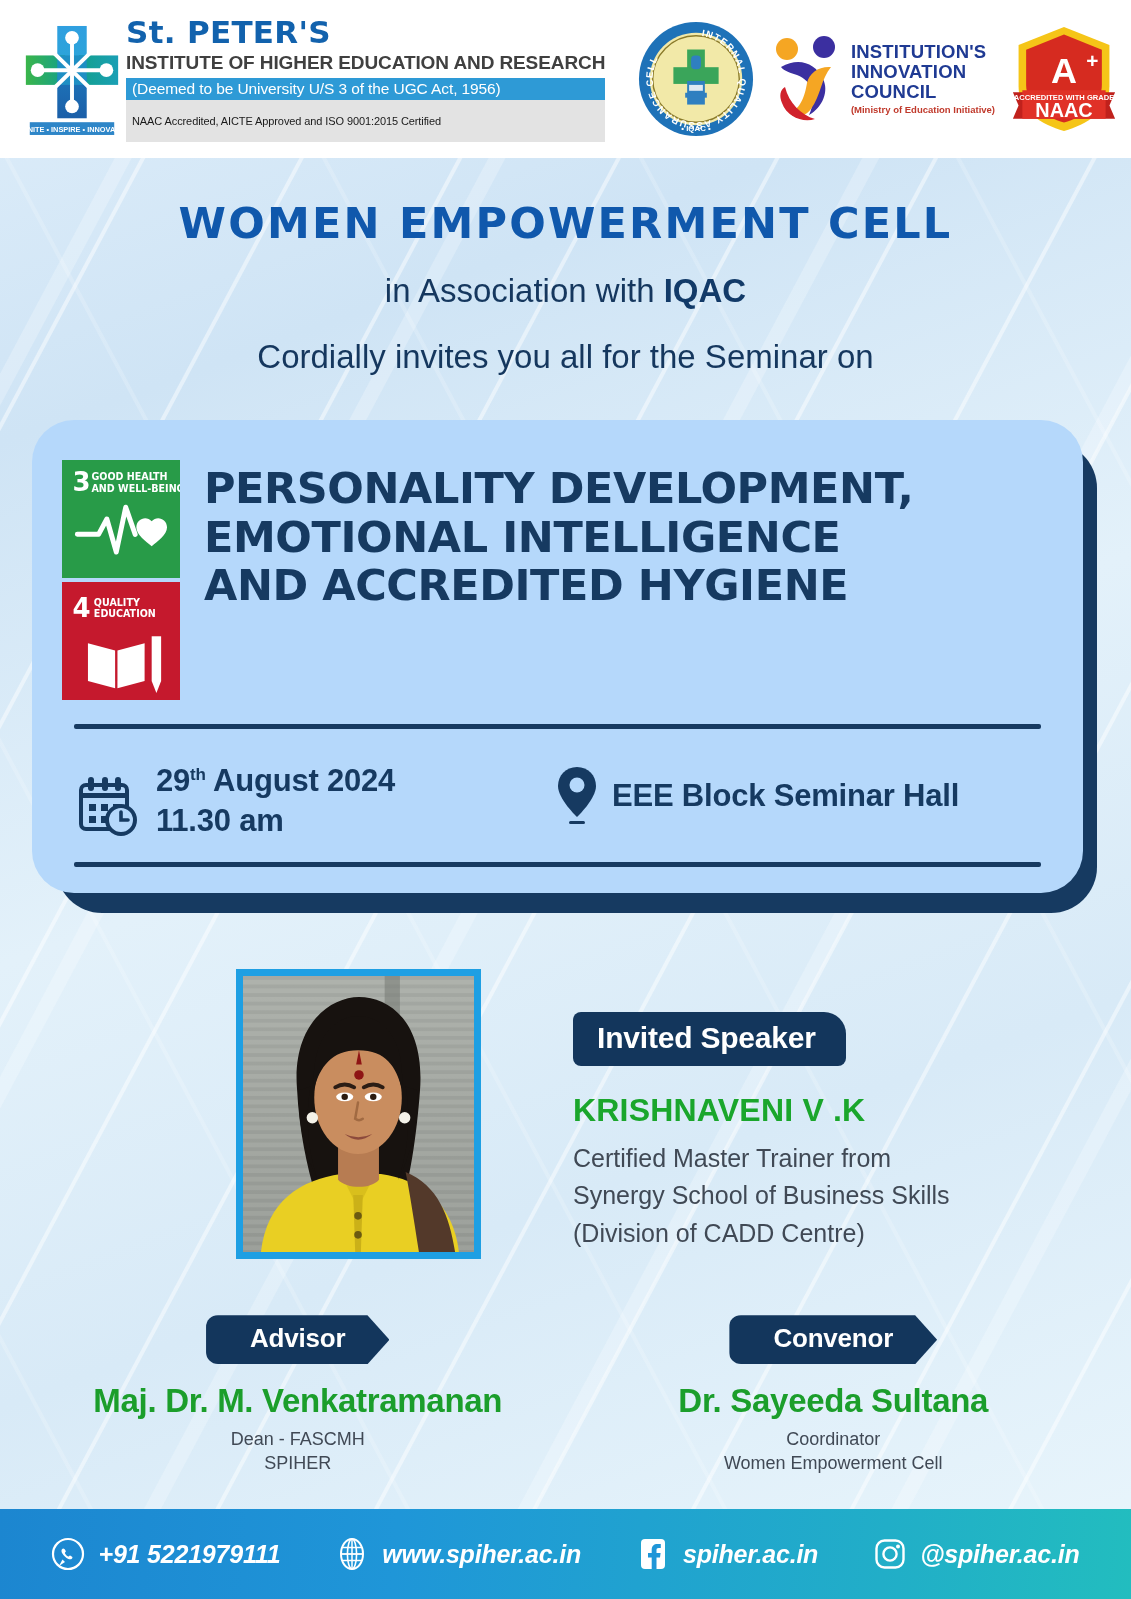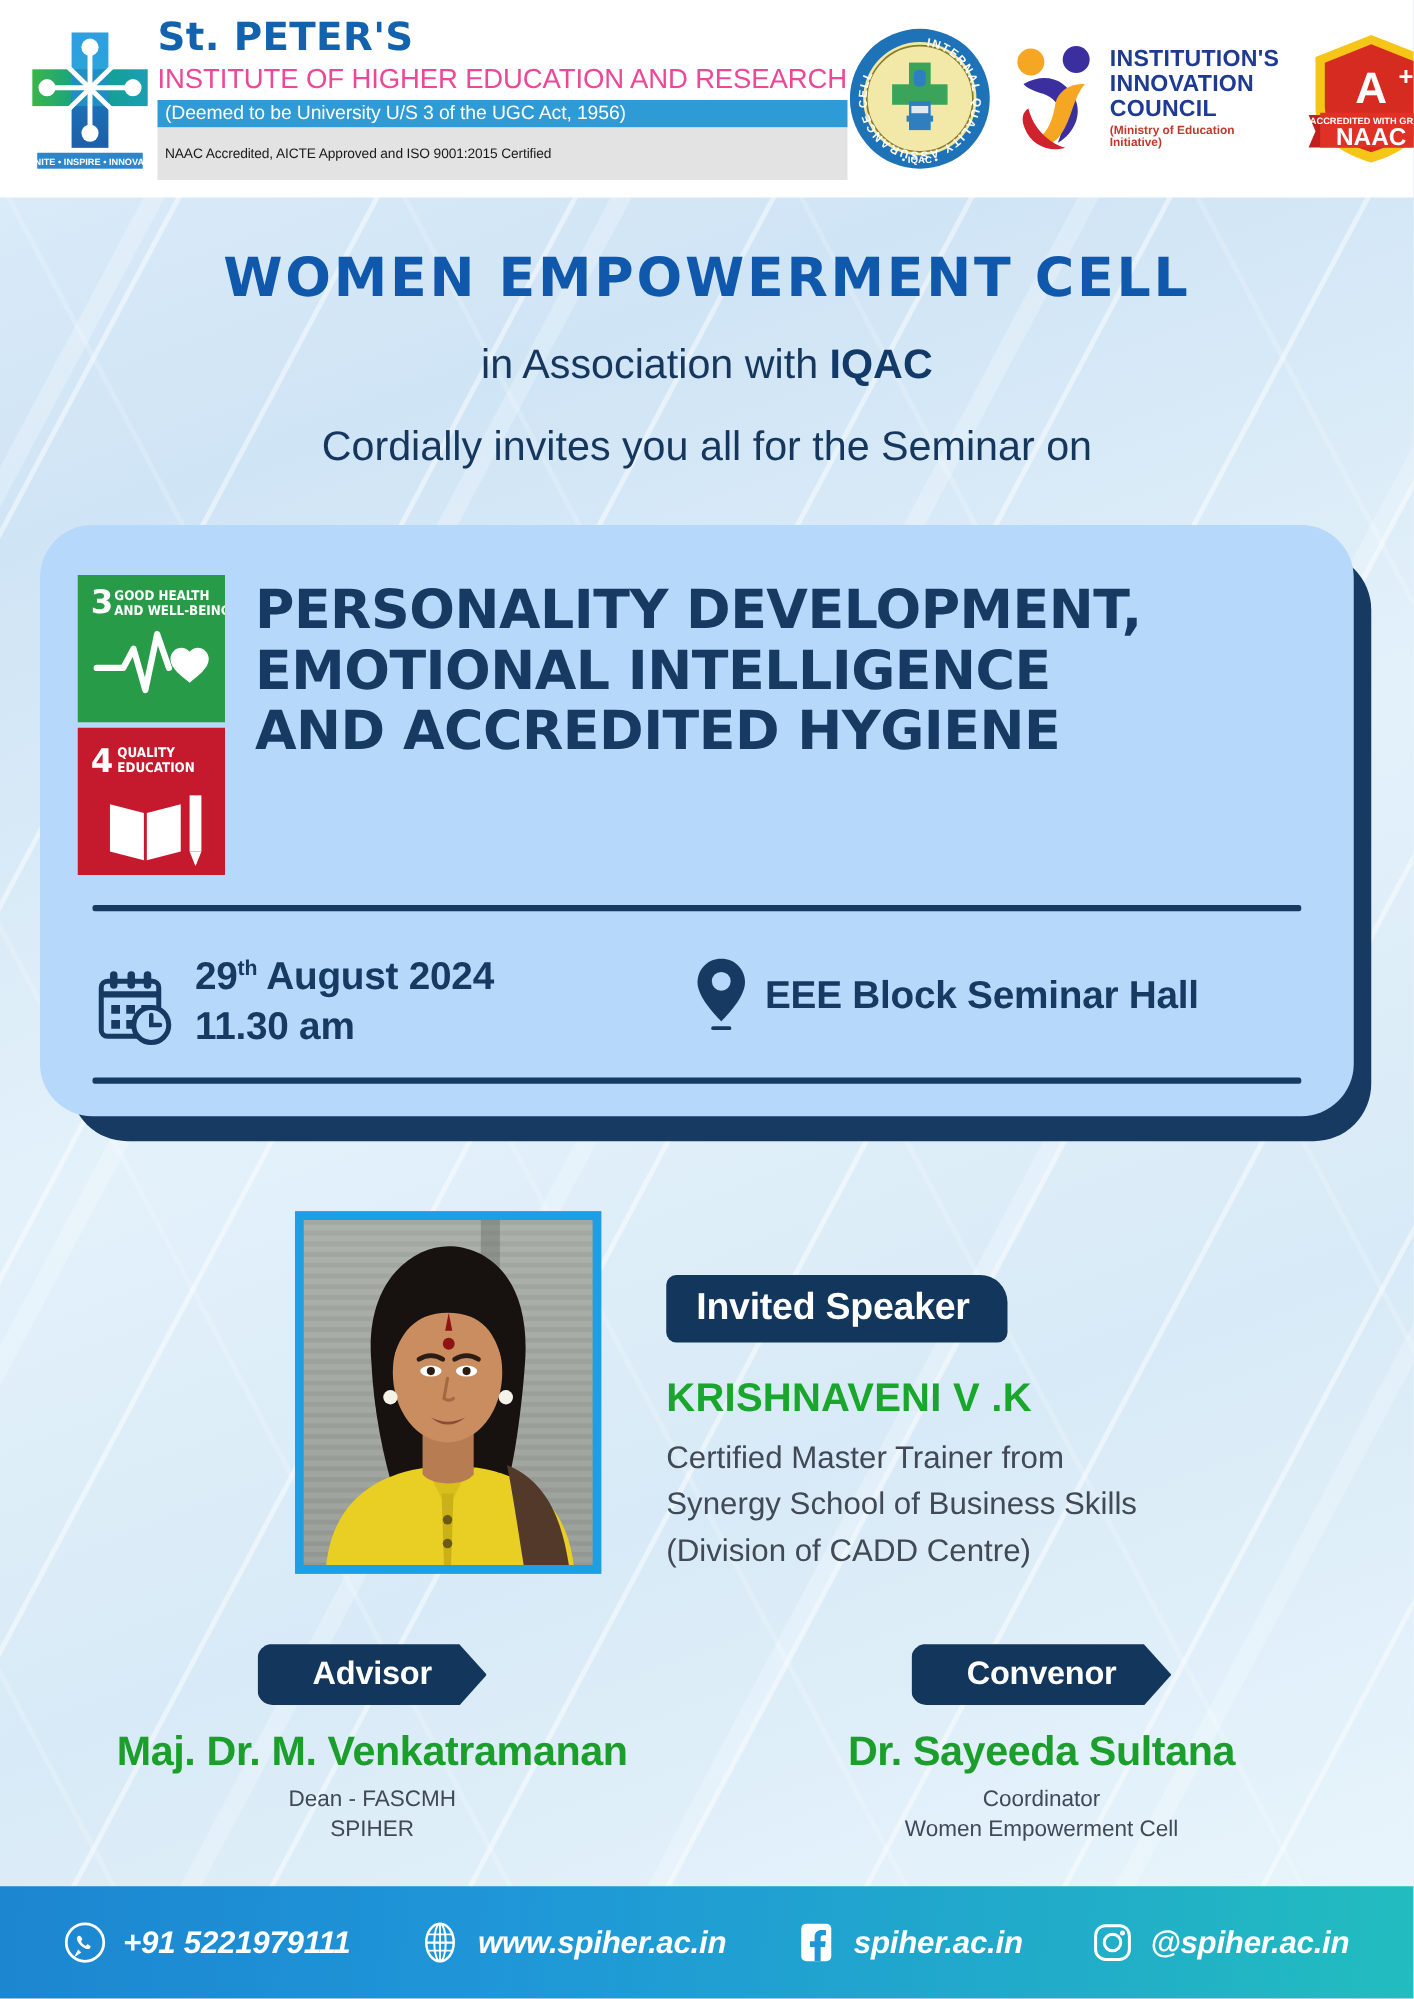--- a/index.html
+++ b/index.html
@@ -60,21 +60,21 @@
   }
   .logo-cross{ width:108px; height:118px; flex:0 0 auto; }
   .univ-text{ flex:0 0 auto; }
   .univ-name{
     font-family:"DejaVu Sans", sans-serif;
     font-weight:bold; font-size:31px; color:#1262ad;
     letter-spacing:.3px; line-height:1.05;
   }
   .univ-sub{
     font-family:"Liberation Sans", sans-serif;
-    font-weight:normal; font-size:22px; color:#ec4899;
+    font-weight:bold; font-size:19px; color:#404040;
     letter-spacing:-.1px; line-height:1.25; margin-top:2px;
   }
   .univ-bar{
     background:#2e9ad6; color:#fff; font-weight:normal;
     font-size:15.5px; padding:2px 6px; margin-top:3px;
     letter-spacing:-.1px;
   }
   .univ-bar2{
     background:#e3e3e3; color:#1a1a1a; font-weight:normal;
     font-size:11px; padding:15px 6px; letter-spacing:-.1px;
@@ -150,22 +150,22 @@
   .meta-txt sup{ font-size:17px; vertical-align:super; }
   .venue-txt{
     font-family:"Liberation Sans", sans-serif;
     font-weight:bold; font-size:31px; color:#163a61; letter-spacing:-.2px;
   }
   .rule-b{ height:5px; background:#163a61; margin:22px 12px 0 12px; border-radius:2px; }
 
   
   .speaker{
     position:relative; z-index:4;
-    display:flex; align-items:flex-end;
-    margin:76px 0 0 0; padding:0 80px 0 0;
+    display:flex; align-items:center;
+    margin:76px 0 0 0; padding:0 80px 0 0;gap:40px;
   }
   .photo-box{
     margin-left:236px;
     width:245px; height:290px;
     border:7px solid #1e9fe3;
     background:#9aa0a0;
     flex:0 0 auto;
     overflow:hidden;
     position:relative;
   }

